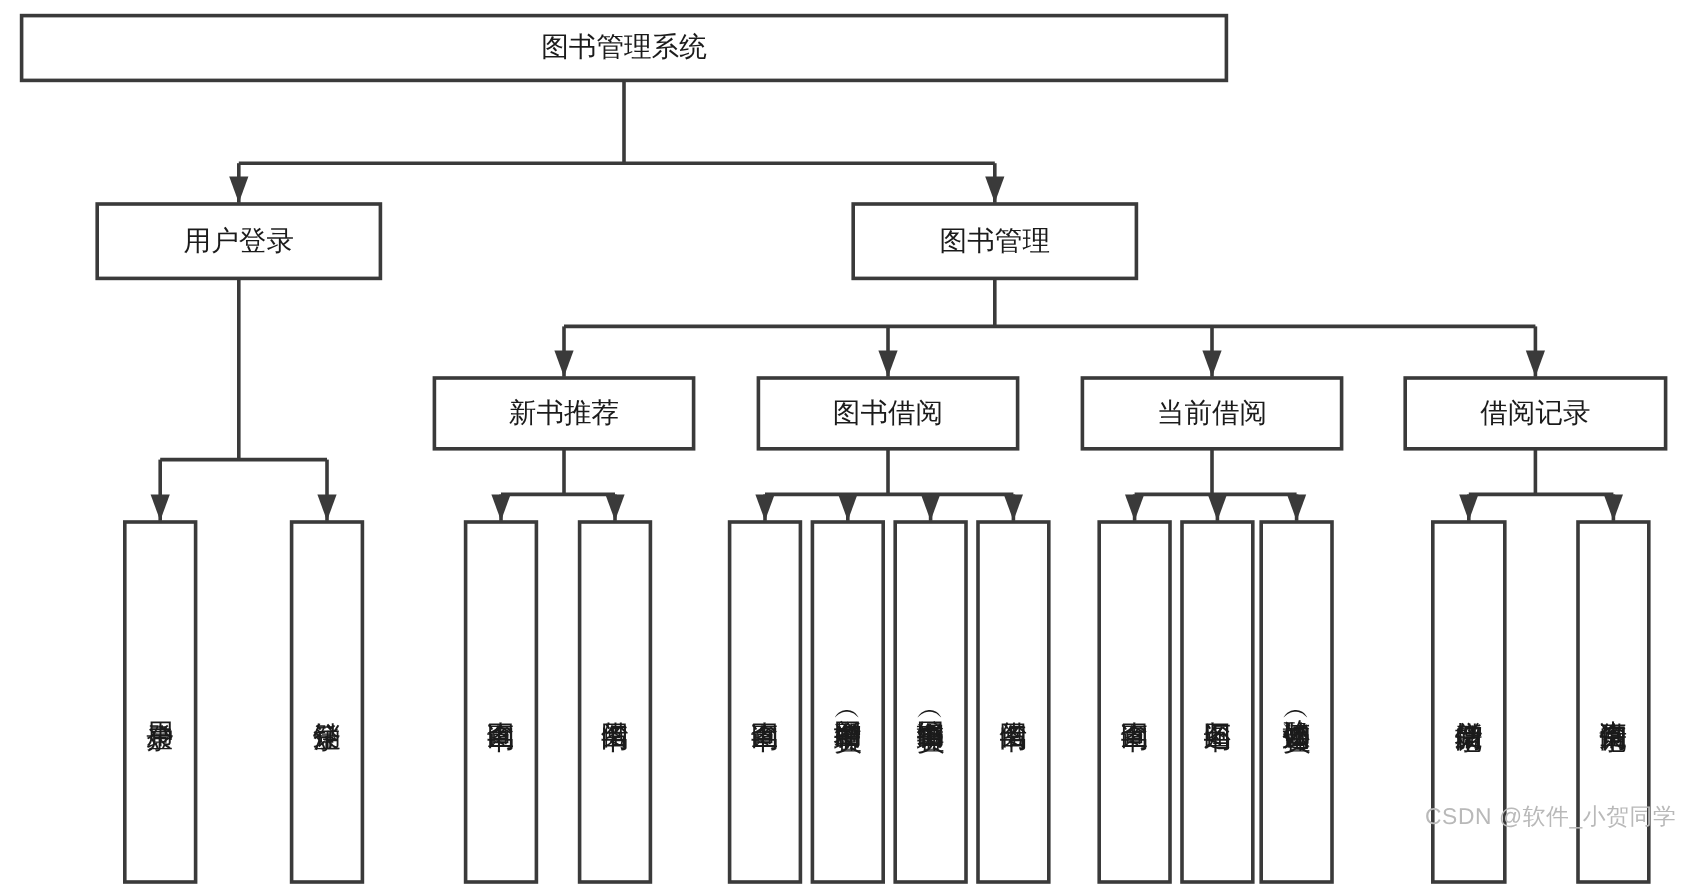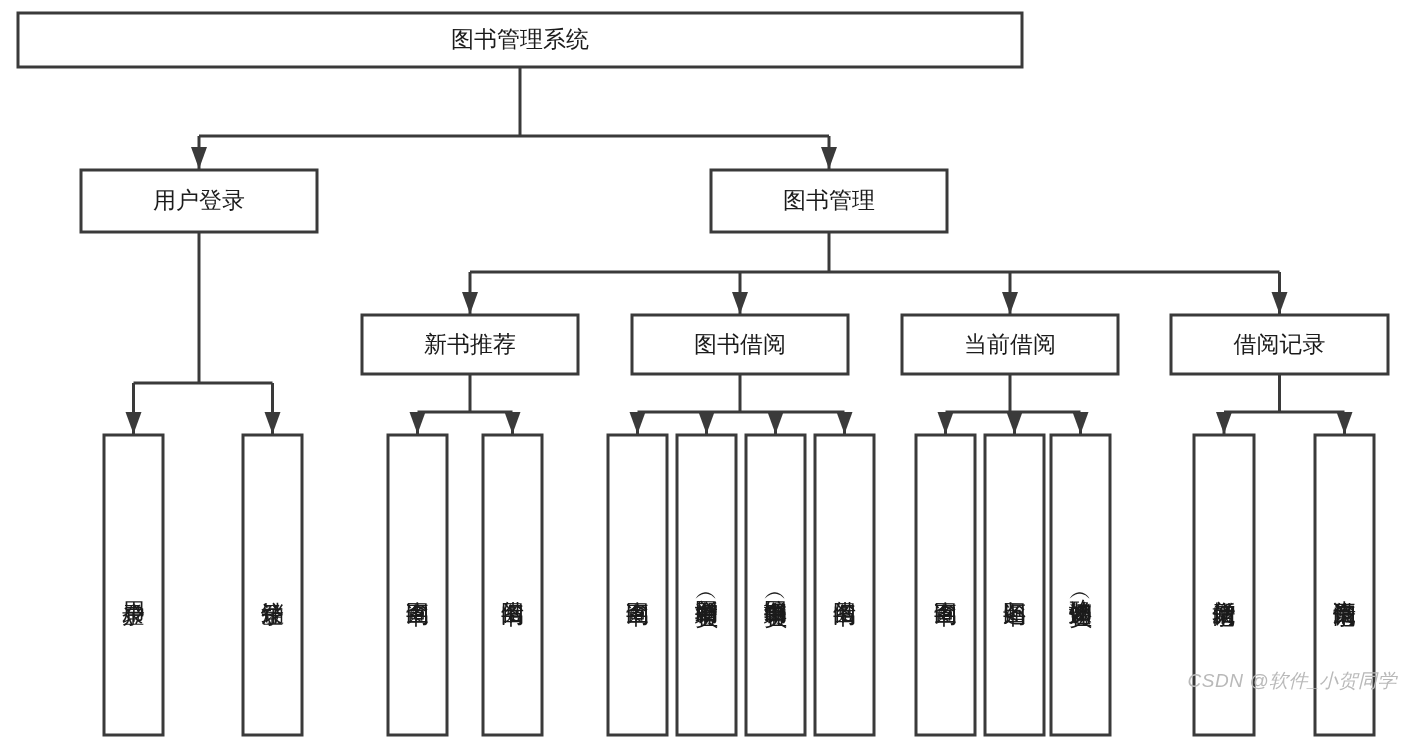--- a/index.html
+++ b/index.html
@@ -65,21 +65,20 @@
   }
   .watermark {
     position: absolute;
     right: 8px;
     bottom: 6px;
     font-family: "Liberation Sans", "DejaVu Sans", sans-serif;
     font-size: 19px;
     color: #b9b9b9;
     letter-spacing: 0.5px;
     white-space: nowrap;
-    font-style: italic;
   }
 </style>
 </head>
 <body>
 
 <div id="diagram-root">
   <svg class="diagram" viewBox="0 0 1405 747">
     <g id="connectors-layer">
         <line x1="520" y1="67" x2="520" y2="136" class="connector"></line>
         <line x1="199" y1="136" x2="829" y2="136" class="connector"></line>

